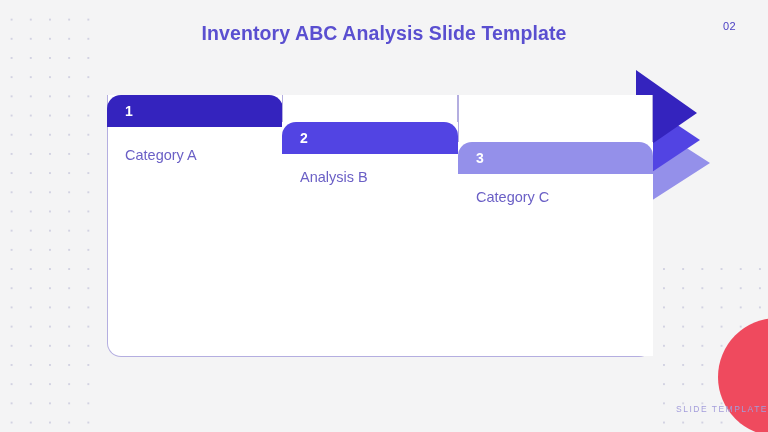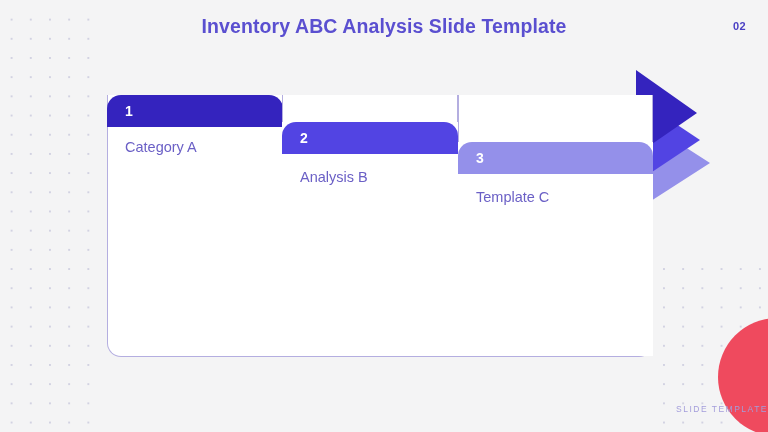--- a/index.html
+++ b/index.html
@@ -41,33 +41,33 @@
     position:absolute;
     left:718px; top:318px;
     width:118px; height:118px;
     border-radius:50%;
     background:#ef4a5e;
     z-index:2;
   }
   
   .slide-title{
     position:absolute;
-    left:0; top:15px; width:768px;
+    left:0; top:22px; width:768px;
     text-align:center;
     font-size:19.5px;
     font-weight:bold;
     color:#5a4fd0;
     letter-spacing:.1px;
     z-index:6;
   }
   .page-number{
     position:absolute;
-    right:22px; top:20px;
+    right:32px; top:20px;
     font-size:11px;
-    font-weight:bold;
+    font-weight:normal;
     color:#4a3fc4;
     letter-spacing:.4px;
     z-index:6;
   }
   
   .footer-label{
     position:absolute;
     left:0; bottom:18px; width:768px;
     text-align:right;
     font-size:8.5px;
@@ -104,21 +104,21 @@
   .card .num{
     position:absolute;
     left:18px; top:50%;
     transform:translateY(-50%);
     color:#ffffff;
     font-size:14px;
     font-weight:bold;
   }
   .card .label{
     position:absolute;
-    left:17px; top:44px;
+    left:17px; top:52px;
     color:#6b60c6;
     font-size:14.5px;
   }
   
   #card-1{
     left:0px; width:176px; height:262px;
     border-radius:0 0 0 14px;
   }
   #card-1 .head{ border-radius:14px 14px 0 0; }
   
@@ -176,18 +176,18 @@
       <span class="num">2</span>
     </div>
     <span class="label">Analysis B</span>
   </div>
 
   <div class="card" id="card-3">
     <div class="card-body-fill" style="left:-1px;right:-1px;top:47px;bottom:0;"></div>
     <div class="head" style="background:#9490ea;">
       <span class="num">3</span>
     </div>
-    <span class="label">Template C</span>
+    <span class="label">Category C</span>
   </div>
 
 </div>
 
 <div class="footer-label">SLIDE TEMPLATE</div>
 
 </body></html>

